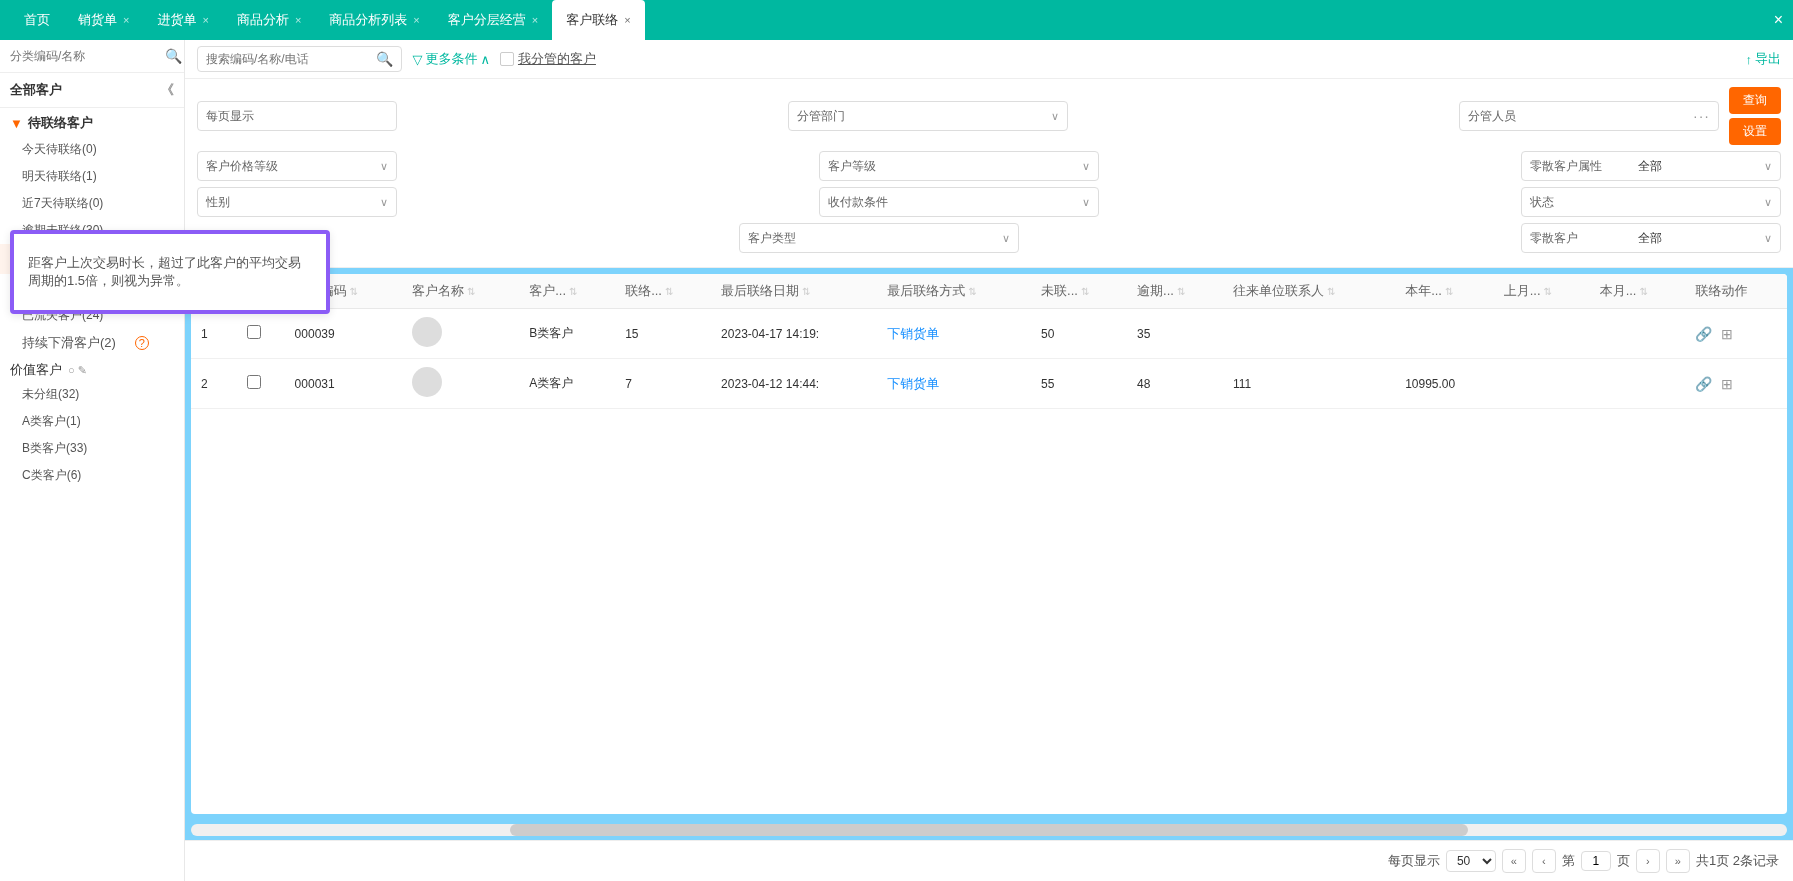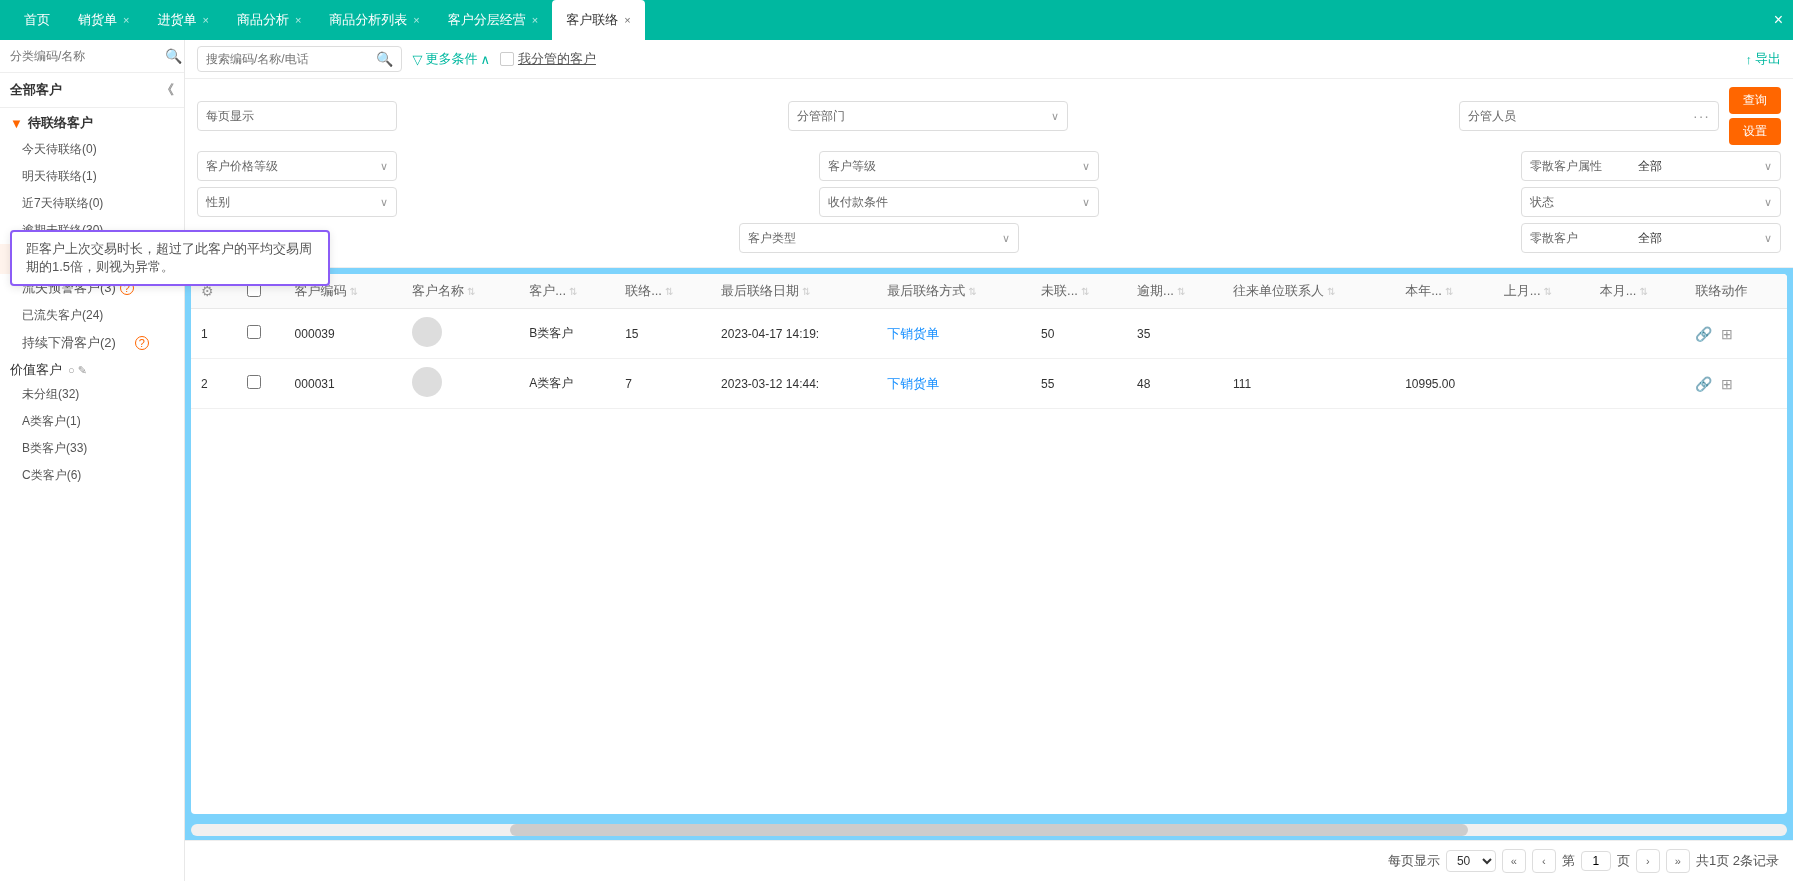--- a/index.html
+++ b/index.html
@@ -117,22 +117,22 @@
     }
     .settings-icon { color: #999; cursor: pointer; font-size: 14px; }
     .table-checkbox { width: 14px; height: 14px; border: 1px solid #ccc; border-radius: 2px; cursor: pointer; }
     .link-text { color: #1890ff; cursor: pointer; }
     .avatar-placeholder { width: 30px; height: 30px; border-radius: 50%; background: #ddd; display: inline-block; }
     .action-icons { display: flex; gap: 8px; }
     .action-icon { color: #999; font-size: 14px; cursor: pointer; }
 
     
     .tooltip-box {
-      position: absolute; left: 10px; top: 230px; background: #fff; border: 2px solid #8b5cf6;
-      border-radius: 4px; padding: 8px 14px; font-size: 12px; color: #555;
+      position: absolute; left: 10px; top: 230px; background: #fff; border: 4px solid #8b5cf6;
+      border-radius: 4px; padding: 20px 14px; font-size: 12px; color: #555;
       box-shadow: 0 2px 8px rgba(0,0,0,0.1); max-width: 320px; z-index: 100;
     }
 
     
     .pagination {
       display: flex; align-items: center; padding: 8px 14px; background: #fff;
       border-top: 1px solid #eee; justify-content: flex-end; gap: 6px; font-size: 12px; color: #555;
     }
     .page-select {
       border: 1px solid #ddd; border-radius: 4px; padding: 2px 6px; font-size: 12px;
@@ -452,21 +452,21 @@
           </tr>
           <tr>
             <td>2</td>
             <td><input type="checkbox" class="table-checkbox" style=""></td>
             <td>000031</td>
             <td>
               <span class="avatar-placeholder"></span>
             </td>
             <td>A类客户</td>
             <td>7</td>
-            <td>2023-03-12 14:44:</td>
+            <td>2023-04-12 14:44:</td>
             <td><span class="link-text">下销货单</span></td>
             <td>55</td>
             <td>48</td>
             <td>111</td>
             <td>10995.00</td>
             <td></td>
             <td></td>
             <td>
               <div class="action-icons">
                 <span class="action-icon">🔗</span>

